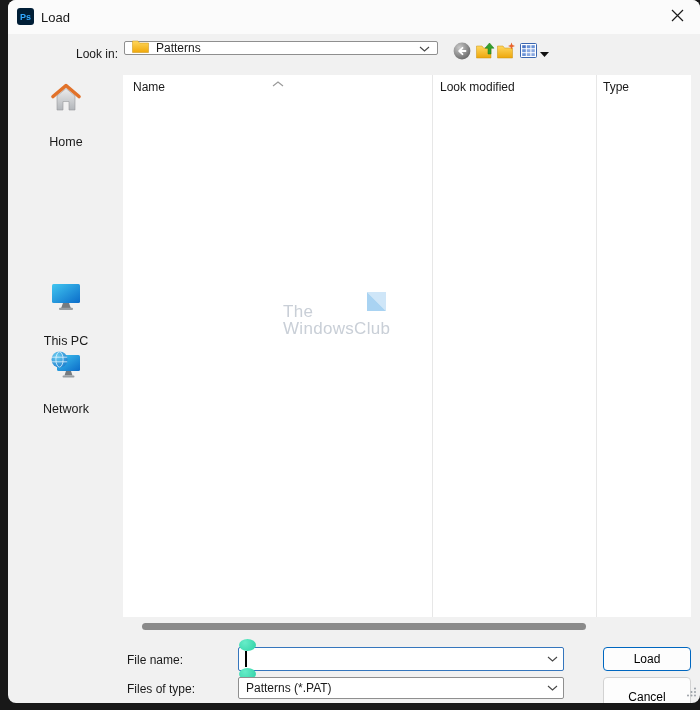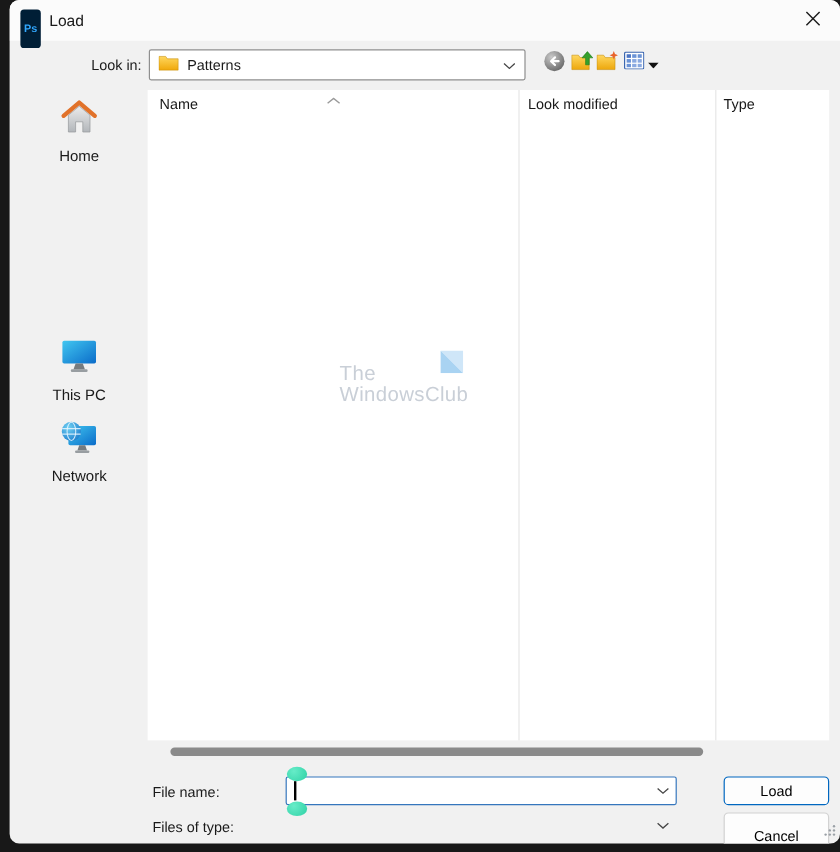--- a/index.html
+++ b/index.html
@@ -2,38 +2,38 @@
 <html><head>
 <meta charset="utf-8">
 <style>
   html,body{margin:0;padding:0;}
   body{width:700px;height:710px;position:relative;overflow:hidden;background:#181818;
        font-family:"Liberation Sans", sans-serif;-webkit-font-smoothing:antialiased;}
   .dialog{position:absolute;left:8px;top:0;width:692px;height:703px;background:#f1f1f1;
           border-radius:8px;overflow:hidden;font-size:12px;color:#1a1a1a;}
   
   .titlebar{position:absolute;left:0;top:0;right:0;height:34px;background:#fbfbfb;}
-  .ps-badge{position:absolute;left:9px;top:8px;width:17px;height:32px;background:#001e36;color:#31a8ff;
+  .ps-badge{position:absolute;left:9px;top:8px;width:17px;height:17px;background:#001e36;color:#31a8ff;
             border-radius:3px;font-size:9px;font-weight:bold;display:flex;align-items:center;justify-content:center;}
   .win-title{position:absolute;left:33px;top:10px;font-size:13px;color:#191919;}
   .close-btn{position:absolute;right:8px;top:4px;width:30px;height:26px;display:flex;align-items:center;
              justify-content:center;background:transparent;border:none;}
   
   .lookin-label{position:absolute;left:18px;top:47px;width:92px;text-align:right;}
-  .lookin-combo{position:absolute;left:116px;top:41px;width:314px;height:26px;background:#fff;
+  .lookin-combo{position:absolute;left:116px;top:41px;width:314px;height:14px;background:#fff;
                 border:1px solid #8f8f8f;border-radius:2px;display:flex;align-items:center;
                 padding:0 7px;box-sizing:border-box;}
   .lookin-text{flex:1;margin-left:7px;}
   .tool-btn{position:absolute;top:42px;width:20px;height:20px;display:flex;align-items:center;
             justify-content:center;background:transparent;border:none;padding:0;}
   .tb-back{left:444px;} .tb-up{left:467px;} .tb-new{left:488px;} .tb-view{left:509px;width:34px;gap:3px;}
   
   .sidebar-item{position:absolute;left:4px;width:108px;display:flex;flex-direction:column;align-items:center;}
   .si-0{top:82px;} .si-1{top:150px;} .si-2{top:215px;} .si-3{top:281px;} .si-4{top:348px;}
-  .sidebar-item .lbl{margin-top:7px;font-size:12.5px;}
+  .sidebar-item .lbl{margin-top:19px;font-size:12.5px;}
   
   .list-panel{position:absolute;left:115px;top:75px;width:568px;height:542px;background:#fff;}
   .col-sep{position:absolute;top:0;bottom:0;width:1px;background:#e7e7e7;}
   .sep-1{left:309px;} .sep-2{left:473px;}
   .col-header{position:absolute;top:5px;color:#191919;background:transparent;border:none;font-size:12px;padding:0;}
   .ch-name{left:10px;} .ch-date{left:317px;} .ch-type{left:480px;}
   .sort-chevron{position:absolute;left:149px;top:1px;}
   .empty-msg{position:absolute;top:27px;left:0;right:0;text-align:center;color:#1c1c1c;}
   .watermark{position:absolute;left:160px;top:228px;font-size:17px;font-weight:300;
              color:#c9cfd7;line-height:17px;letter-spacing:.3px;}
@@ -253,20 +253,23 @@
   <div class="caret"></div>
   <button class="combo-chevron fname-chevron">
     <svg width="11" height="6" viewBox="0 0 11 6">
         <polyline points="1,1 5.5,5 10,1" fill="none" stroke="#474747" stroke-width="1.1"></polyline>
       </svg>
   </button>
   <div class="handle handle-top"></div>
   <div class="handle handle-bottom"></div>
 
   <div class="ftype-label">Files of type:</div>
+  <div class="ftype-combo">
+    <span>Patterns (*.PAT)</span>
+  </div>
   <button class="combo-chevron ftype-chevron">
     <svg width="11" height="6" viewBox="0 0 11 6">
         <polyline points="1,1 5.5,5 10,1" fill="none" stroke="#474747" stroke-width="1.1"></polyline>
       </svg>
   </button>
 
   <button class="load-btn">Load</button>
   <button class="cancel-btn">Cancel</button>
 
   <span class="grip">

